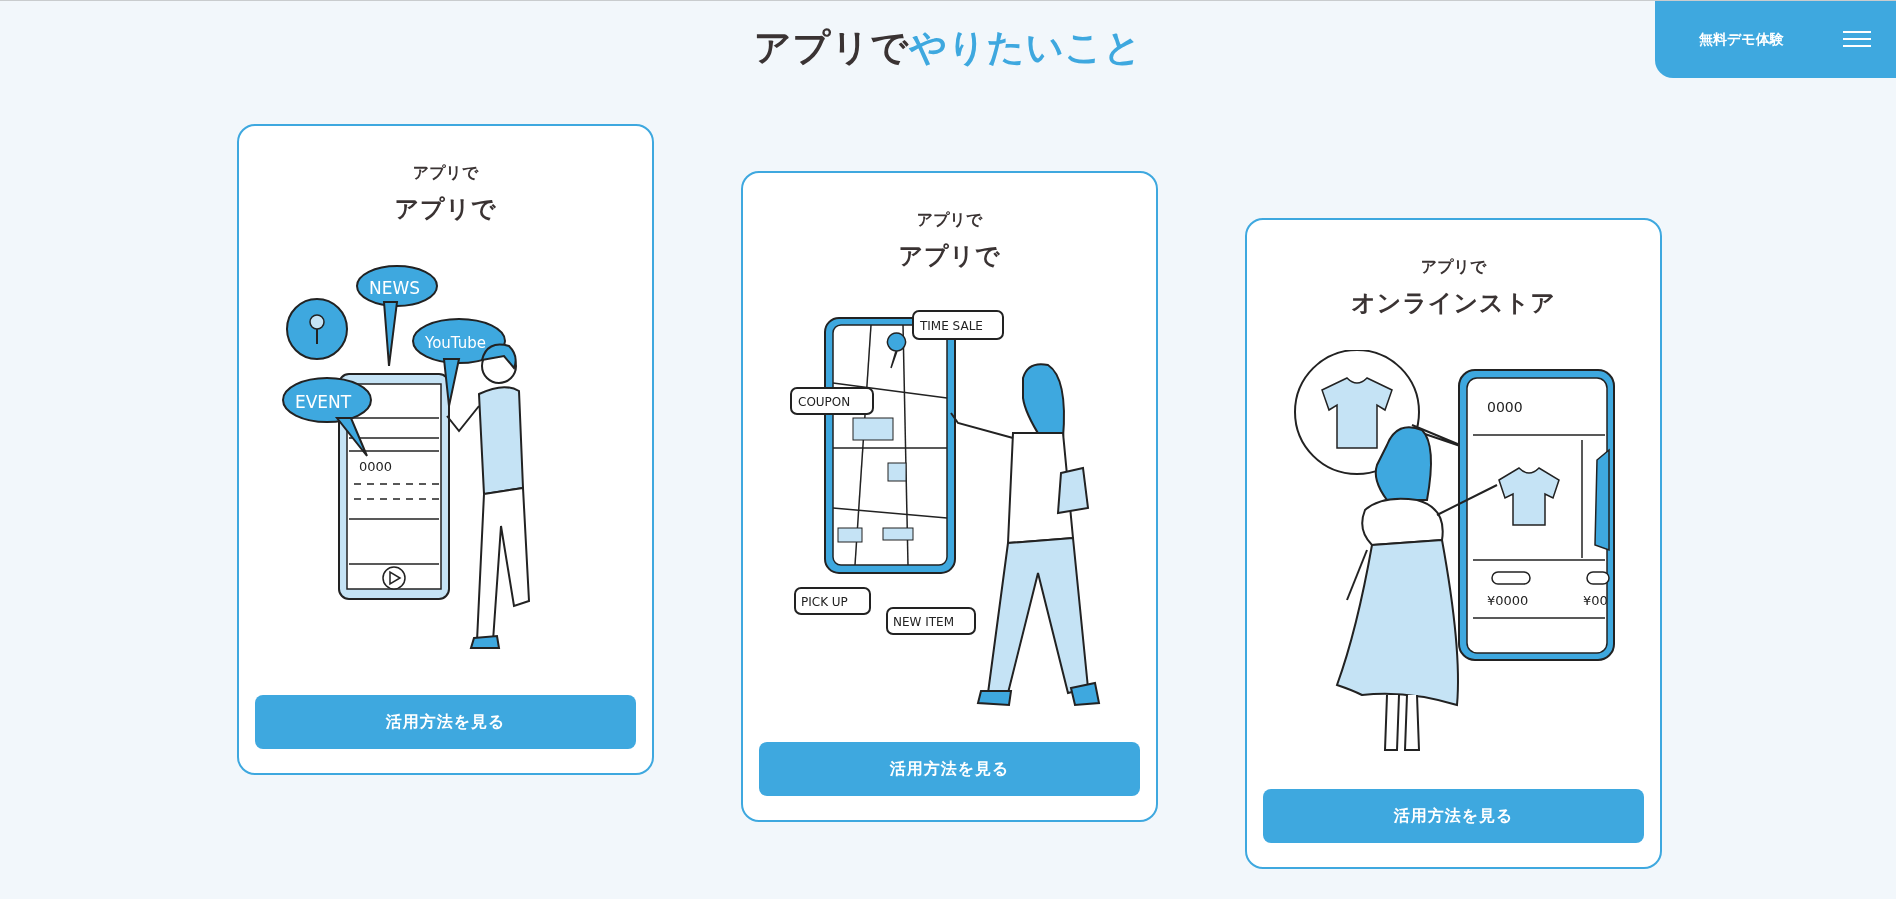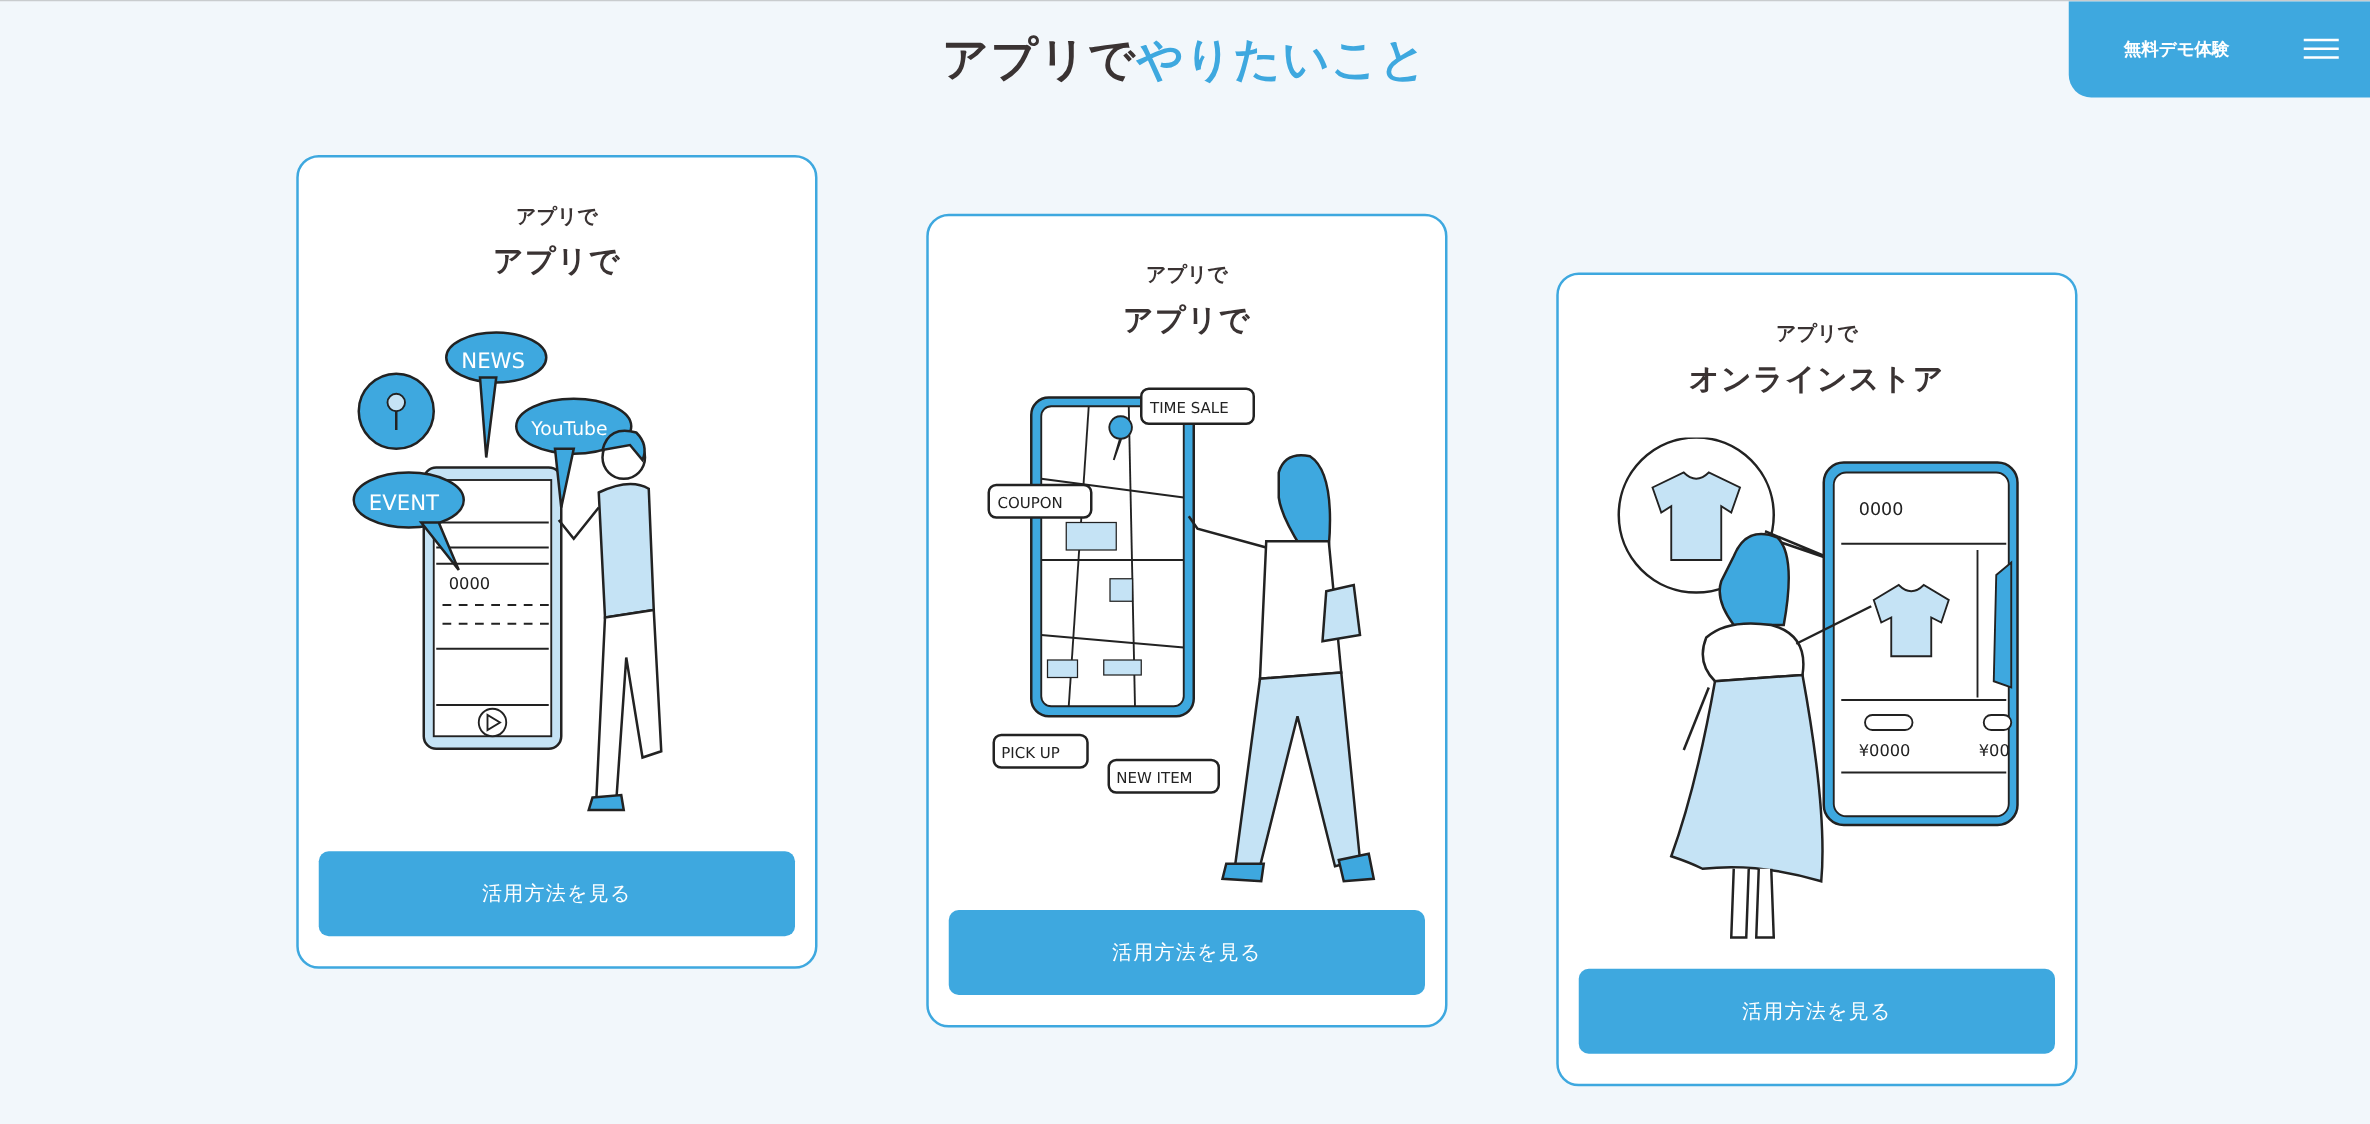--- a/index.html
+++ b/index.html
@@ -25,22 +25,22 @@
   .hamburger { position: absolute; left: 188px; top: 30px; width: 28px; height: 17px; }
   .hamburger span { display: block; height: 2px; background: #fff; margin-bottom: 5px; }
   .card {
     position: absolute; width: 417px; height: 651px;
     background: #fff; border: 2px solid #3ea8df; border-radius: 18px;
   }
   .card .sub { position: absolute; top: 37px; width: 100%; text-align: center; font-size: 16px; font-weight: bold; }
   .card .ttl { position: absolute; top: 67px; width: 100%; text-align: center; font-size: 24px; font-weight: bold; letter-spacing: 1px; }
   .card .illus { position: absolute; left: 40px; top: 130px; width: 340px; height: 420px; }
   .card .cta {
-    position: absolute; left: 16px; bottom: 24px; width: 381px; height: 68px;
-    background: #3ea8df; border-radius: 8px; color: #fff; font-size: 16px; font-weight: normal;
+    position: absolute; left: 16px; bottom: 24px; width: 381px; height: 54px;
+    background: #3ea8df; border-radius: 8px; color: #fff; font-size: 16px; font-weight: bold;
     display: flex; align-items: center; justify-content: center; cursor: pointer; letter-spacing: 1px;
   }
   svg text { font-family: "DejaVu Sans", sans-serif; }
 </style>
 </head>
 <body>
 
 <div class="page-title">
   <span>アプリで</span><span class="accent">やりたいこと</span>
 </div>

